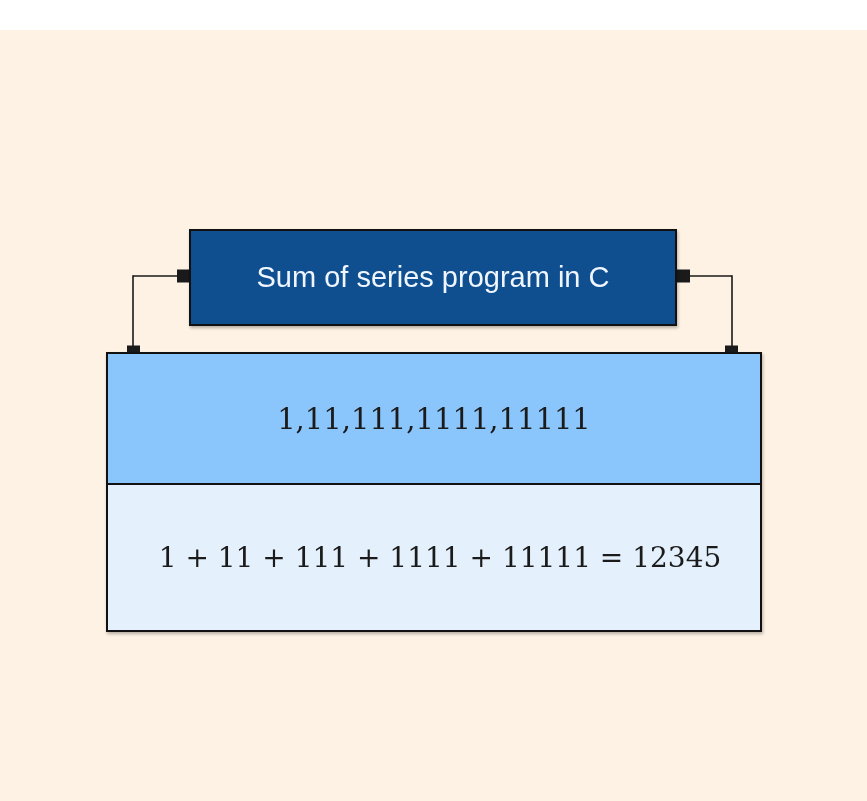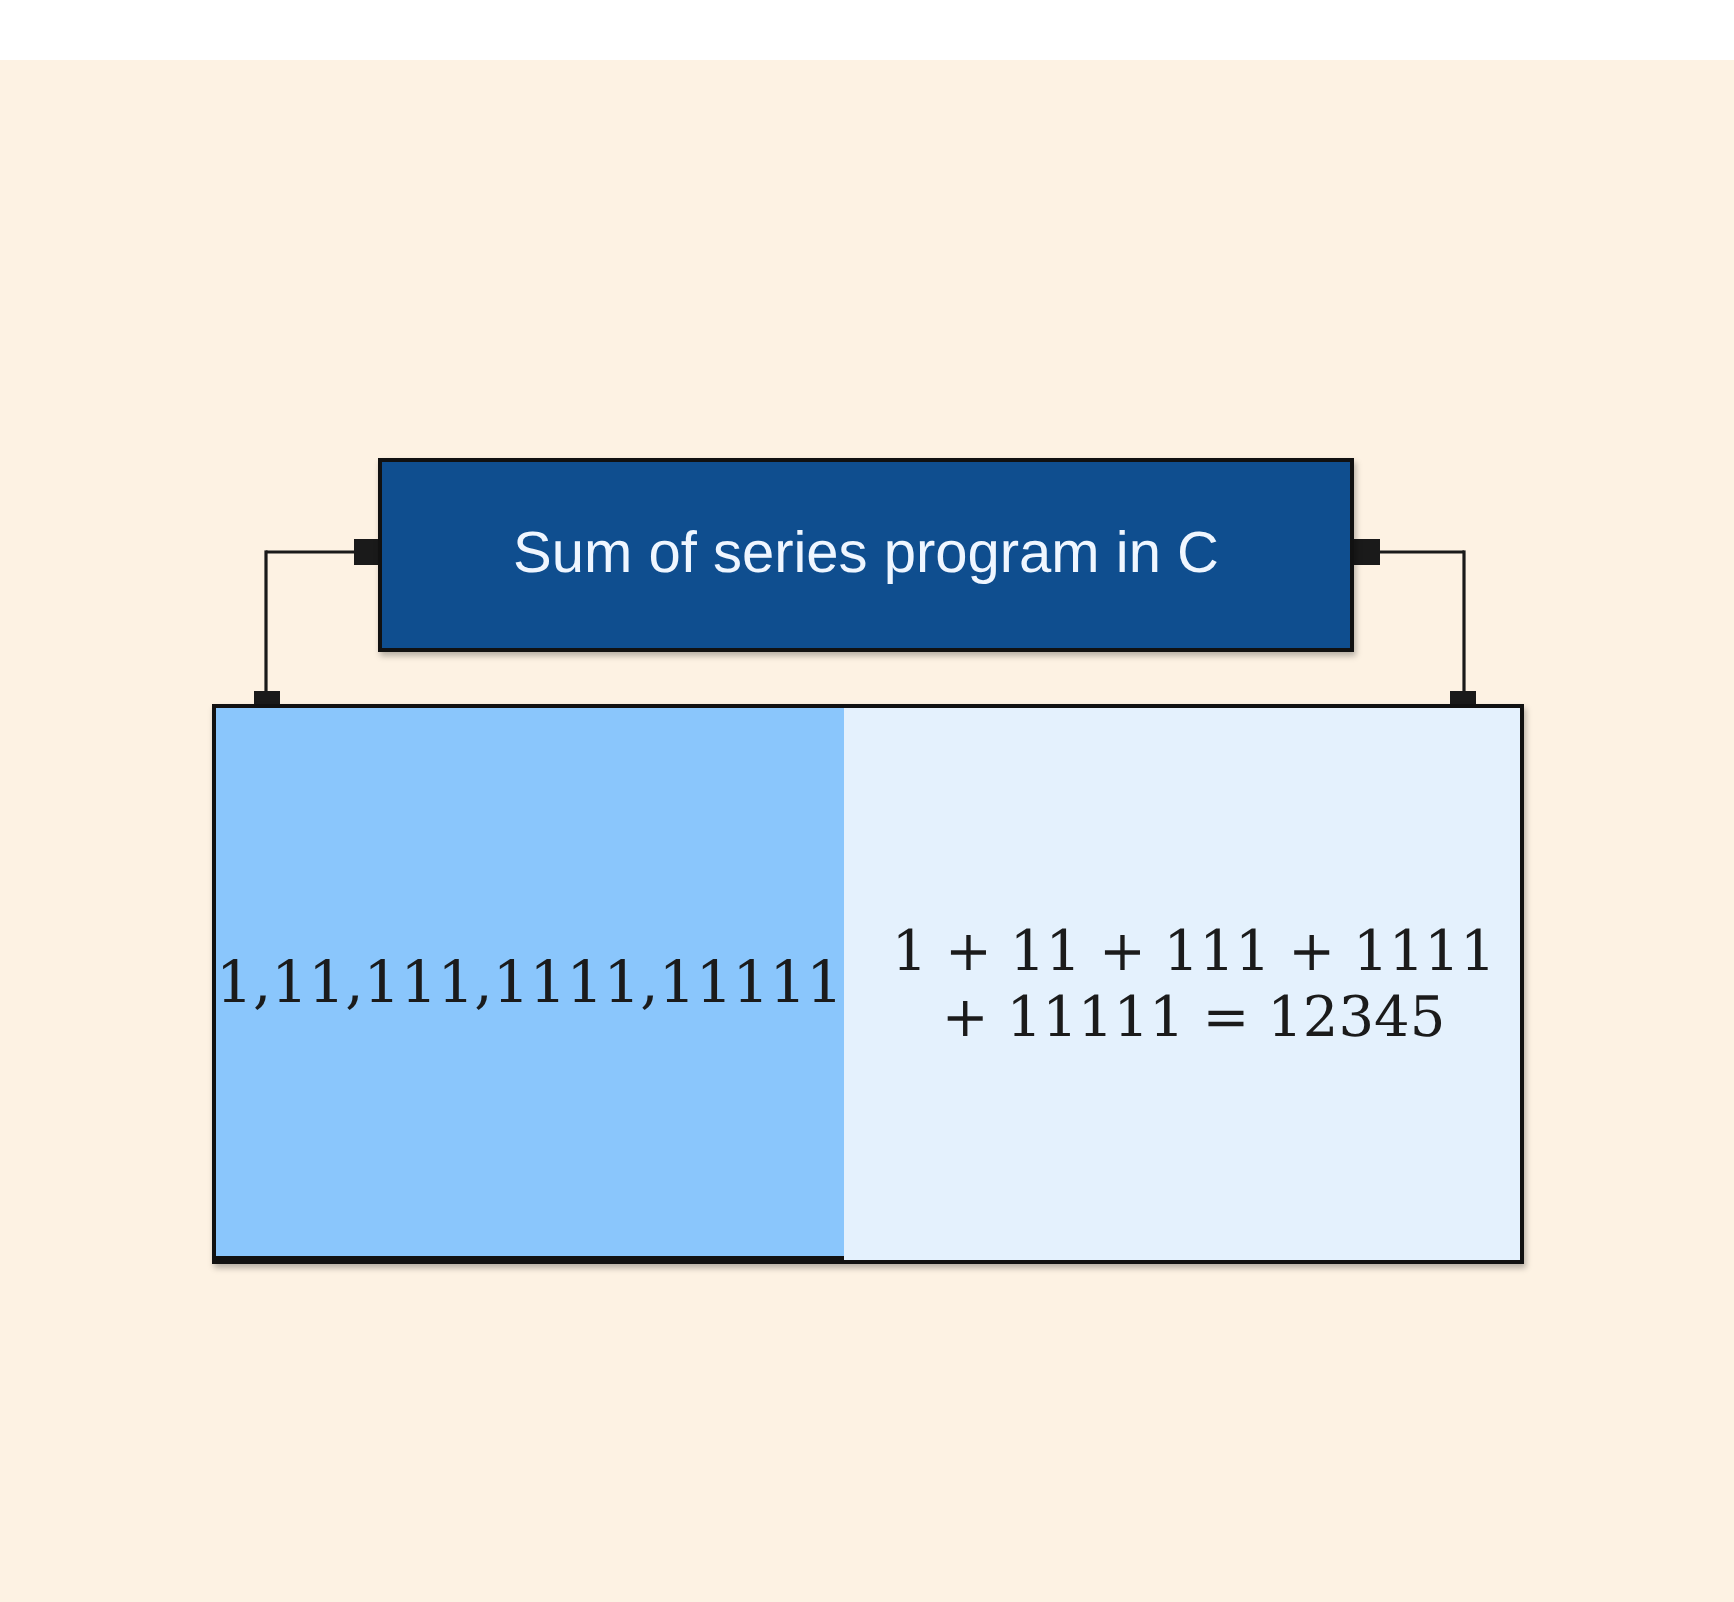--- a/index.html
+++ b/index.html
@@ -38,21 +38,21 @@
   }
   .stack {
     position: absolute;
     left: 106px;
     top: 322px;
     width: 656px;
     height: 280px;
     box-sizing: border-box;
     border: 2px solid var(--box_border, #111111);
     display: flex;
-    flex-direction: row;
+    flex-direction: column;
     box-shadow: 1px 2px 3px rgba(0,0,0,0.28);
     z-index: 2;
   }
   .row {
     display: flex;
     align-items: center;
     justify-content: center;
     text-align: center;
     color: var(--body_text, #1B1B1B);
     font-family: "DejaVu Serif", serif;

